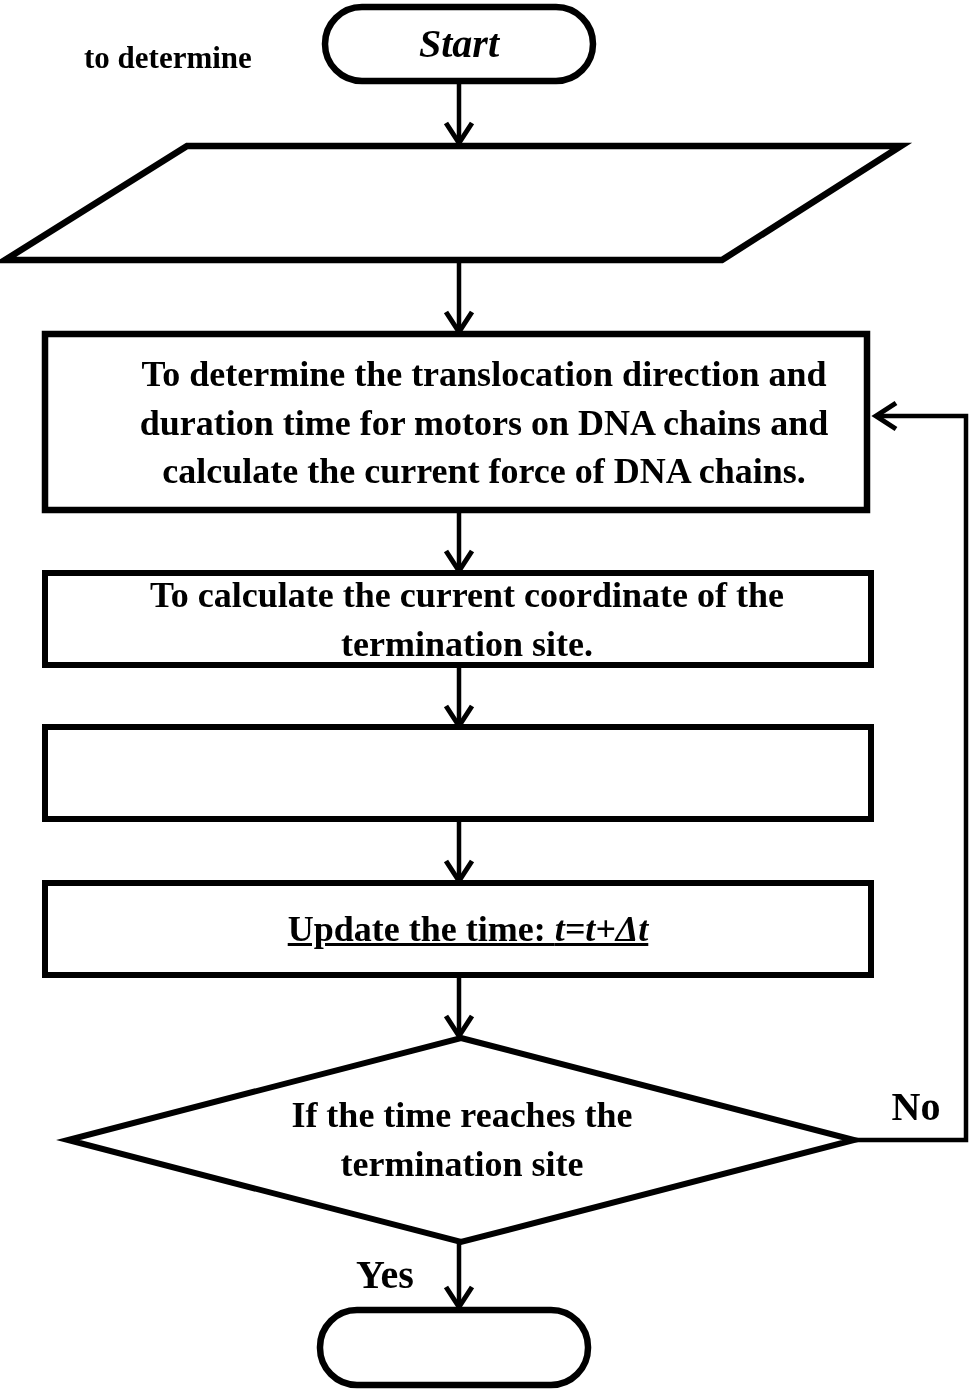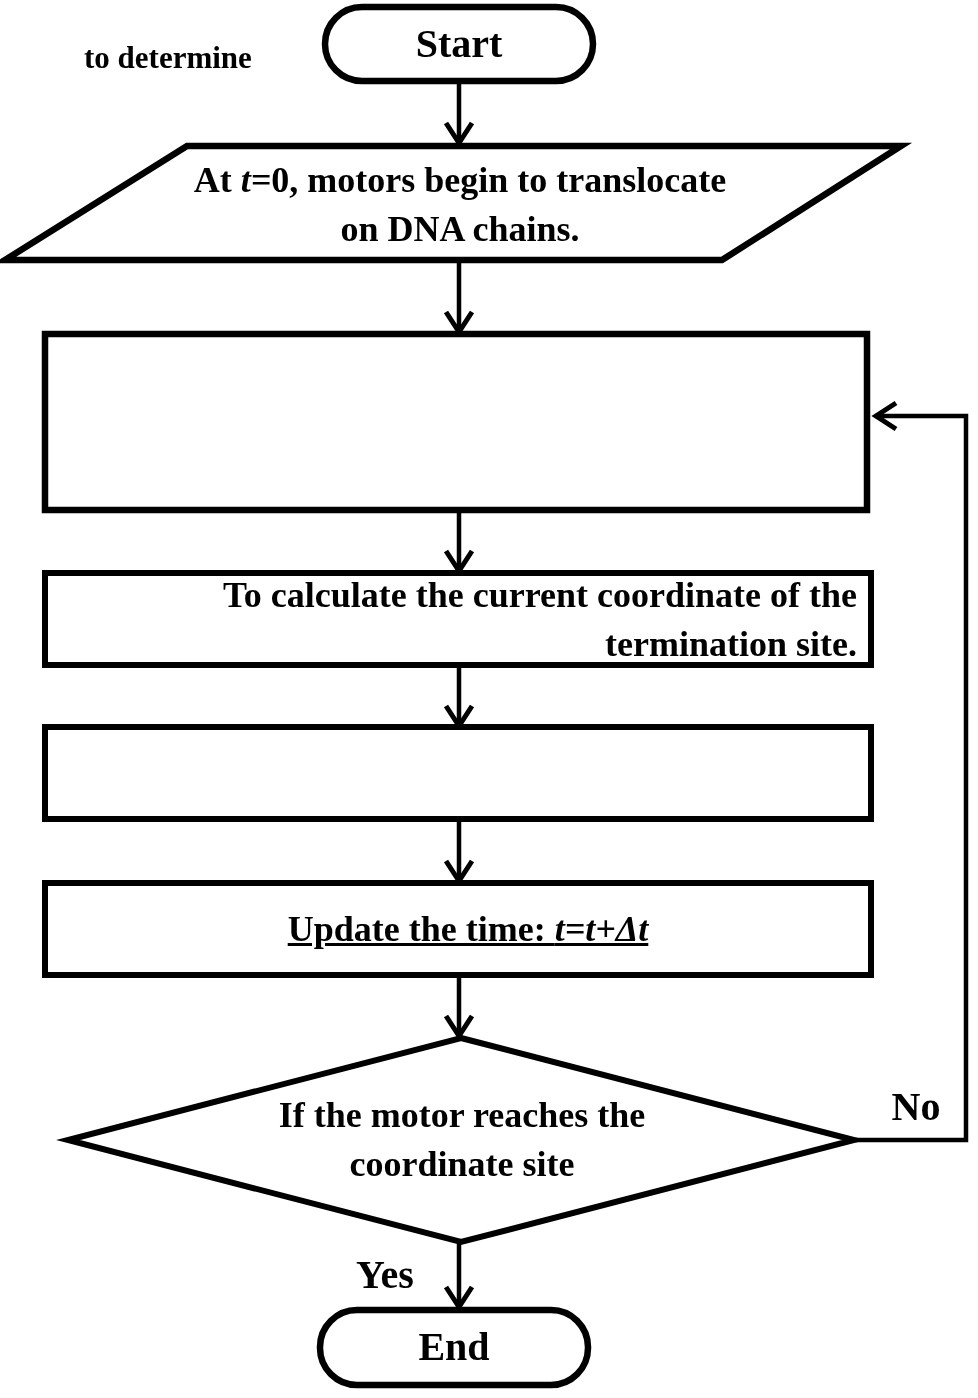--- a/index.html
+++ b/index.html
@@ -35,20 +35,21 @@
     align-items: center;
     justify-content: center;
     text-align: center;
     line-height: 1.36;
   }
   .node-text {
     font-size: 36px;
   }
   .terminator-text {
     font-size: 40px;
+    font-style: italic;
   }
   .branch-text {
     font-size: 40px;
     line-height: 1;
   }
   .stray-text {
     position: absolute;
     left: 84px;
     top: 0px;
     font-size: 31px;
@@ -57,21 +58,21 @@
   }
   .pre {
     white-space: pre-wrap;
   }
   .it {
     font-style: italic;
   }
   #lbl-start { left: 322px; top: 5px;   width: 274px; height: 78px; }
   #lbl-init  { left: 180px; top: 154px; width: 560px; height: 102px; }
   #lbl-p1    { left: 88px;  top: 338px; width: 800px; height: 170px; margin-left: -4px; }
-  #lbl-p2    { left: 97px;  top: 576px; width: 780px; height: 88px;  margin-left: -20px; text-align: right; }
+  #lbl-p2    { left: 97px;  top: 576px; width: 780px; height: 88px;  margin-left: -20px; }
   #lbl-p3    { left: 97px;  top: 730px; width: 780px; height: 88px;  margin-left: -20px; }
   #lbl-upd   { left: 56px;  top: 884px; width: 824px; height: 91px; text-decoration: underline; }
   #lbl-dec   { left: 222px; top: 1086px; width: 480px; height: 108px; }
   #lbl-yes   { left: 330px; top: 1254px; width: 110px; height: 42px; text-align: right; }
   #lbl-no    { left: 868px; top: 1086px; width: 96px;  height: 42px; }
   #lbl-end   { left: 320px; top: 1309px; width: 268px; height: 76px; }
 </style>
 </head>
 <body>
 
@@ -108,33 +109,30 @@
     <rect class="filled" x="45" y="727" width="826" height="92" stroke-width="6"></rect>
     <rect class="filled" x="45" y="883" width="826" height="92" stroke-width="6"></rect>
     <polygon class="filled" points="461,1038 854,1140 461,1242 68,1140" stroke-width="6"></polygon>
     <rect class="filled" x="320" y="1310" width="268" height="75" rx="37" stroke-width="6.5"></rect>
   </svg>
 
   <div class="stray-text">to determine</div>
 
   <div class="label terminator-text" id="lbl-start">Start</div>
 
-  <div class="label node-text" id="lbl-init">
-      <span><span>At </span><span class="it">t=</span><span>0, motors begin to translocate on DNA chains.</span></span>
-    </div>
 
+  <div class="label node-text" id="lbl-p1">To determine the translocation direction and duration time for motors on DNA chains and calculate the current force of DNA chains.</div>
 
   <div class="label node-text" id="lbl-p2">To calculate the current coordinate of the termination site.</div>
 
 
   <div class="label node-text" id="lbl-upd">
       <span><span>Update the time: </span><span class="it">t=t+Δt</span></span>
     </div>
 
-  <div class="label node-text" id="lbl-dec">If the motor reaches the coordinate site</div>
+  <div class="label node-text" id="lbl-dec">If the time reaches the termination site</div>
 
   <div class="label branch-text" id="lbl-yes">Yes</div>
 
   <div class="label branch-text" id="lbl-no">No</div>
 
-  <div class="label terminator-text" id="lbl-end">End</div>
 
 </div>
 
 </body></html>

